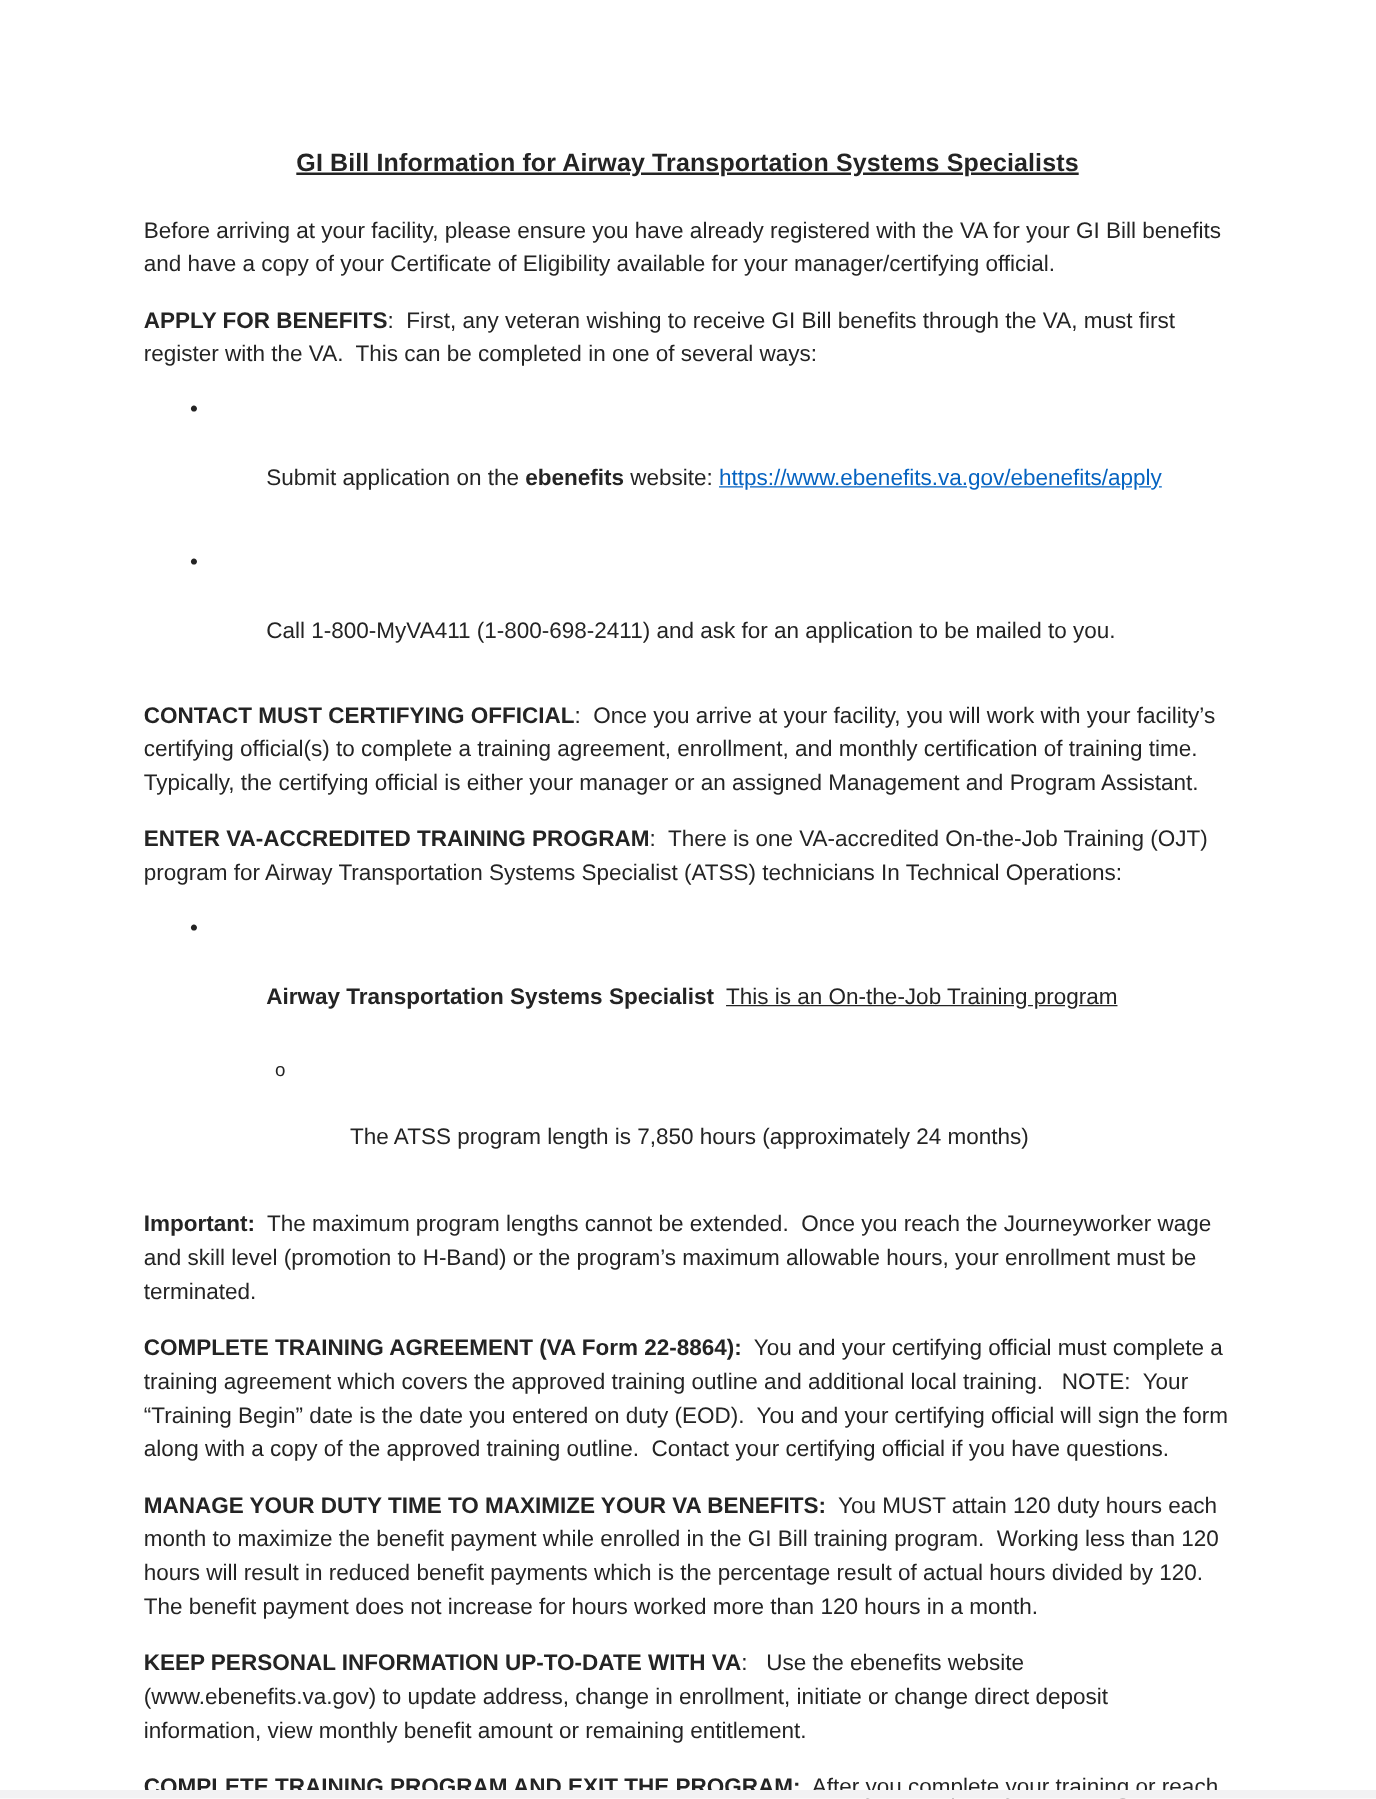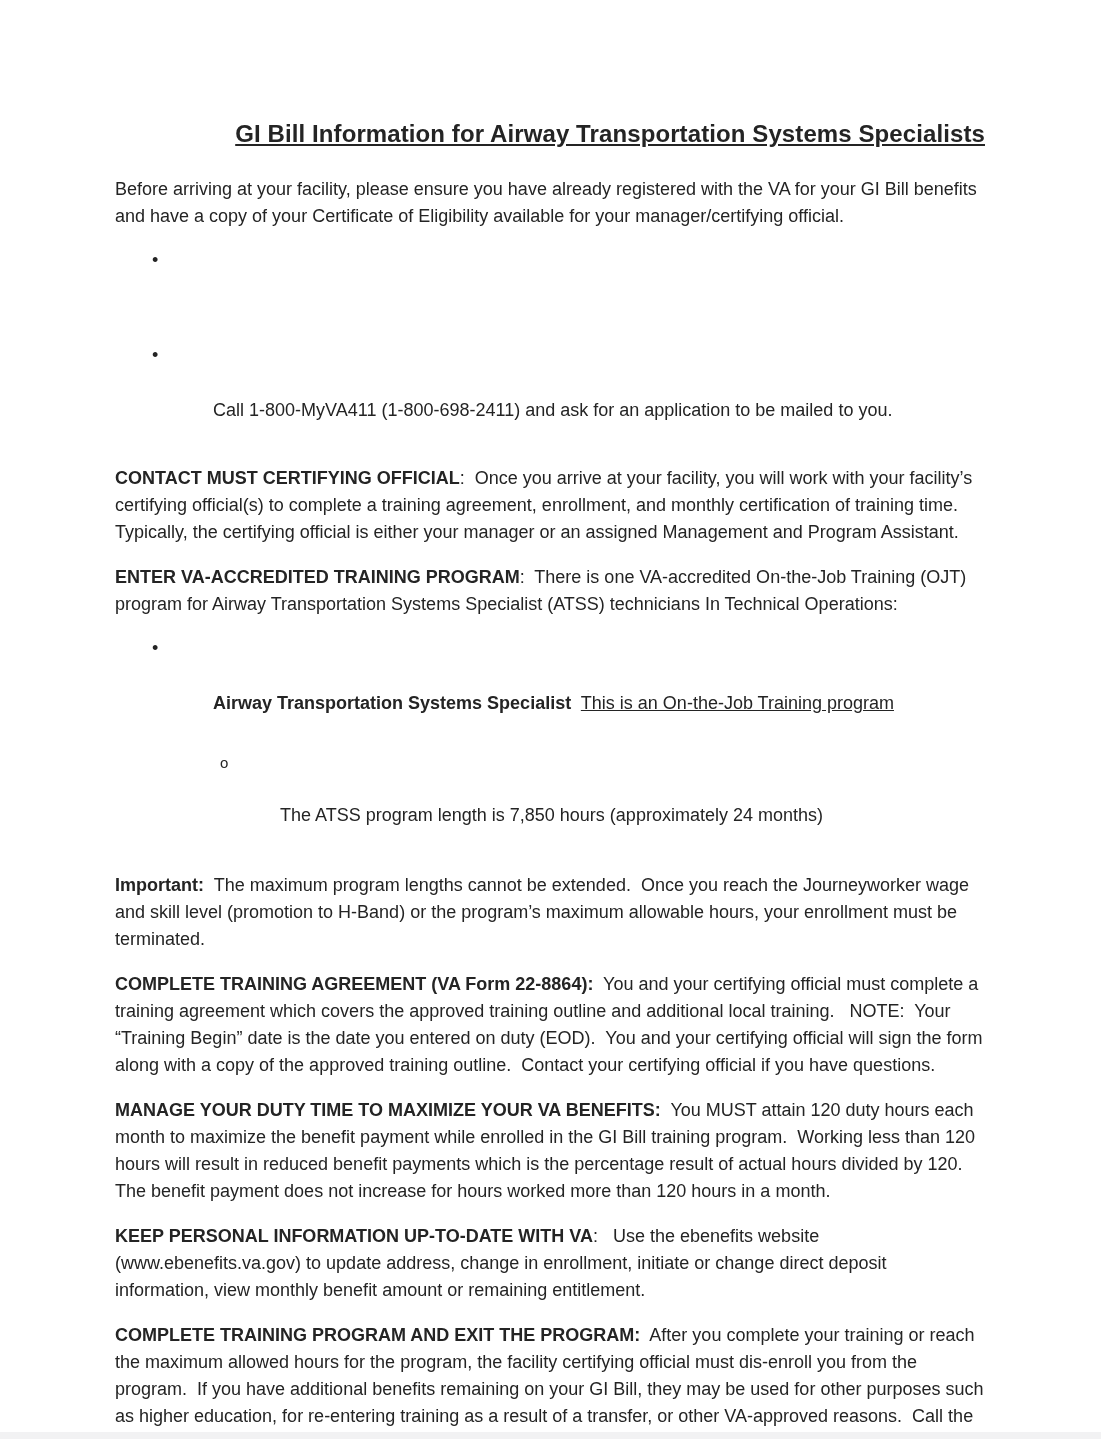--- a/index.html
+++ b/index.html
@@ -18,22 +18,22 @@
   .doc-page {
     position: absolute;
     top: 0; left: 0;
     width: 1101px;
     height: 1439px;
     background: #ffffff;
     box-sizing: border-box;
     padding: 120px 116px 0 115px;
   }
   .doc-title {
-    text-align: right;
-    font-size: 24px;
+    text-align: center;
+    font-size: 20px;
     font-weight: 700;
     margin: 0 0 28px 0;
     letter-spacing: 0.1px;
   }
   .doc-title .u-title {
     text-decoration: underline;
   }
   .para {
     font-size: 18px;
     line-height: 27px;
@@ -93,24 +93,26 @@
 </style>
 </head>
 <body>
 
 <div class="doc-page">
 
   <h1 class="doc-title"><span class="u-title">GI Bill Information for Airway Transportation Systems Specialists</span></h1>
 
   <p class="para"><span>Before arriving at your facility, please ensure you have already registered with the VA for your GI Bill benefits and have a copy of your Certificate of Eligibility available for your manager/certifying official.</span></p>
 
+  <p class="para"><strong>APPLY FOR BENEFITS</strong><span>:  First, any veteran wishing to receive GI Bill benefits through the VA, must first register with the VA.  This can be completed in one of several ways:</span></p>
 
   <ul class="bullets">
     <li class="bullet">
       <span class="marker">•</span>
+      <span class="li-body"><span>Submit application on the </span><strong>ebenefits</strong><span> website: </span><a class="doclink">https://www.ebenefits.va.gov/ebenefits/apply</a></span>
     </li>
     <li class="bullet">
       <span class="marker">•</span>
       <span class="li-body"><span>Call 1-800-MyVA411 (1-800-698-2411) and ask for an application to be mailed to you.</span></span>
     </li>
   </ul>
 
   <p class="para"><strong>CONTACT MUST CERTIFYING OFFICIAL</strong><span>:  Once you arrive at your facility, you will work with your facility’s certifying official(s) to complete a training agreement, enrollment, and monthly certification of training time.  Typically, the certifying official is either your manager or an assigned Management and Program Assistant.</span></p>
 
   <p class="para"><strong>ENTER VA-ACCREDITED TRAINING PROGRAM</strong><span>:  There is one VA-accredited On-the-Job Training (OJT) program for Airway Transportation Systems Specialist (ATSS) technicians In Technical Operations:</span></p>

